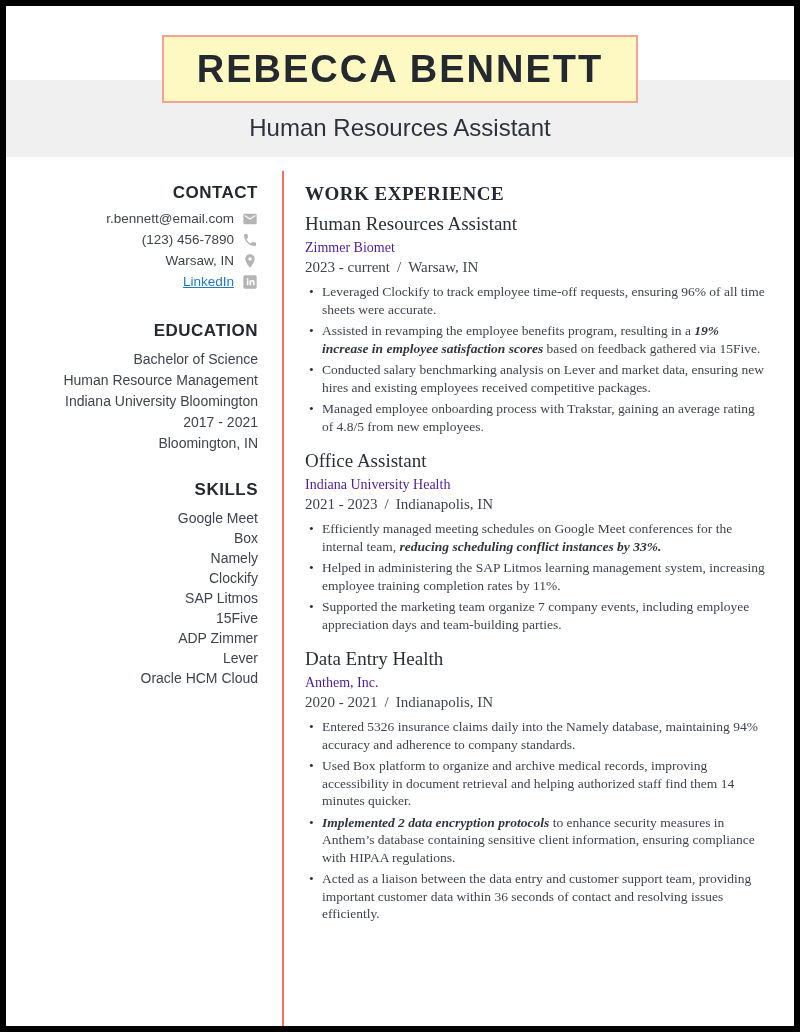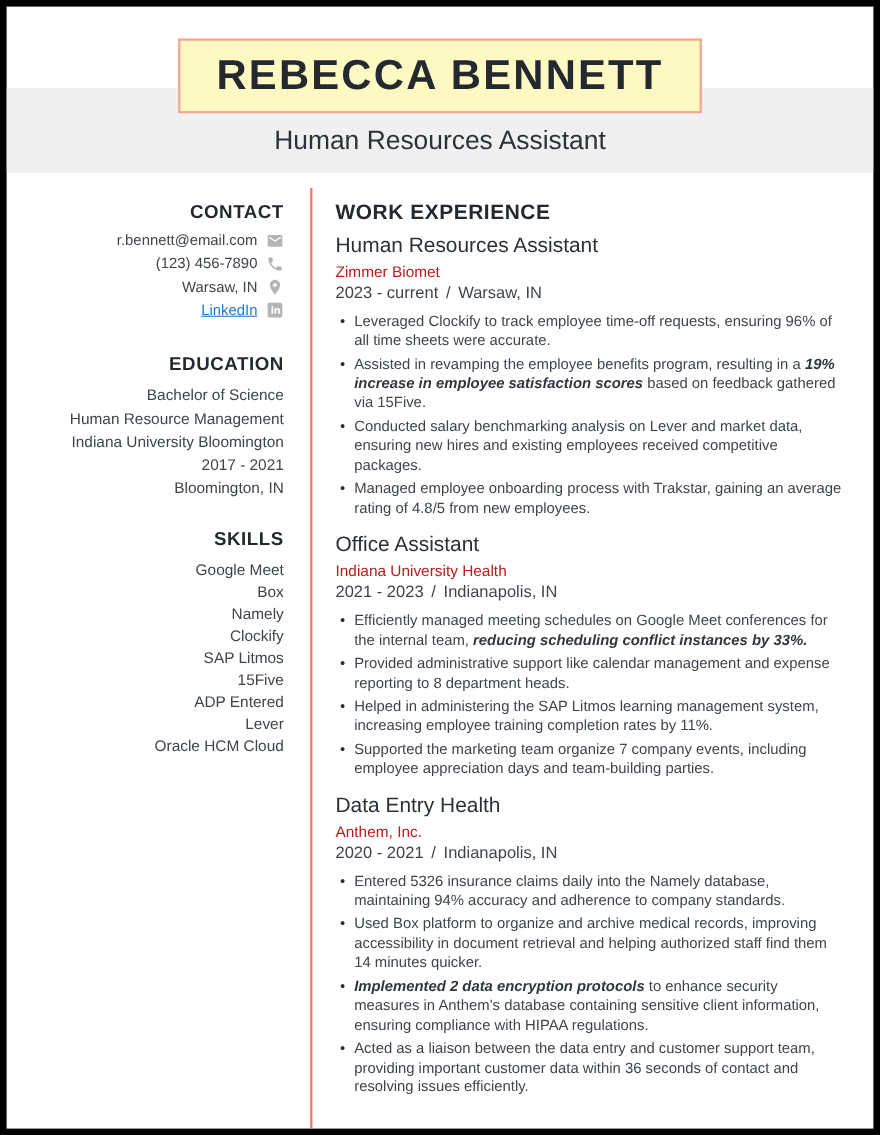--- a/index.html
+++ b/index.html
@@ -22,38 +22,38 @@
   }
   .name { font-size:38px; font-weight:600; letter-spacing:2px; color:#24282f; white-space:nowrap; }
   .subtitle {
     position:absolute; top:108px; left:0; width:100%; z-index:2;
     text-align:center; font-size:24px; font-weight:400; color:#2d323a;
   }
   
   .columns { display:flex; height:869px; padding-top:14px; }
   .sidebar { flex:0 0 252px; width:252px; text-align:right; padding-left:18px; }
   .divider { flex:0 0 2px; background:#f6705f; margin-left:24px; }
-  .main { flex:1; padding:0 26px 13px 21px; }
+  .main { flex:1; padding:0 26px 13px 21px;font-family:Liberation Serif, serif; }
 
   
   .side-title { font-size:17px; font-weight:700; letter-spacing:.5px; color:#24282f; margin:12px 0 8px; }
   .mt { margin-top:26px; }
   .contact-row { display:flex; justify-content:flex-end; gap:8px; height:21px; font-size:13.5px; color:#3f444c; }
   .icon-wrap { display:inline-flex; width:16px; height:16px; }
   .icon-wrap svg { width:16px; height:16px; fill:#b4b4b4; }
   .link { color:#2079c7; text-decoration:underline; cursor:pointer; }
   .edu-line { font-size:14px; line-height:21px; color:#3f444c; }
   .skills-list { list-style:none; }
   .skill-item { font-size:14px; line-height:20px; color:#3f444c; }
 
   
   .main-title { font-size:19px; font-weight:700; letter-spacing:.5px; color:#24282f; margin:12px 0 0; }
   .job-title { font-size:19px; font-weight:400; color:#2b3038; line-height:24px; margin:14px 0 2px; }
   .job:first-child .job-title { margin-top:7px; }
-  .company { font-size:14px; line-height:19px; color:#b91c1c; }
+  .company { font-size:14px; line-height:19px; color:#4c1d95; }
   .dates-line { font-size:15px; line-height:20px; color:#3f444c; }
   .dates-sep { margin:0 7px; }
   .bullets { list-style:none; margin-top:6px; }
   .bullets li { position:relative; padding-left:17px; font-size:13.5px; line-height:17.5px; color:#3f444c; margin-bottom:4px; }
   .bullets li::before { content:"•"; position:absolute; left:4px; color:#2b3038; }
   .emph { font-weight:700; font-style:italic; color:#31363d; }
 </style>
 </head>
 <body>
 
@@ -114,21 +114,21 @@
       </div>
 
     <h2 class="side-title mt">SKILLS</h2>
     <ul class="skills-list">
         <li class="skill-item">Google Meet</li>
         <li class="skill-item">Box</li>
         <li class="skill-item">Namely</li>
         <li class="skill-item">Clockify</li>
         <li class="skill-item">SAP Litmos</li>
         <li class="skill-item">15Five</li>
-        <li class="skill-item">ADP Entered</li>
+        <li class="skill-item">ADP Zimmer</li>
         <li class="skill-item">Lever</li>
         <li class="skill-item">Oracle HCM Cloud</li>
       </ul>
   </aside>
 
   <div class="divider"></div>
 
   <main class="main">
     <h2 class="main-title">WORK EXPERIENCE</h2>
     <div>
@@ -142,21 +142,20 @@
             <li><span>Conducted salary benchmarking analysis on Lever and market data, ensuring new hires and existing employees received competitive packages.</span></li>
             <li><span>Managed employee onboarding process with Trakstar, gaining an average rating of 4.8/5 from new employees.</span></li>
           </ul>
         </section>
         <section class="job">
           <h3 class="job-title">Office Assistant</h3>
           <div class="company">Indiana University Health</div>
           <div class="dates-line"><span>2021 - 2023</span><span class="dates-sep">/</span><span>Indianapolis, IN</span></div>
           <ul class="bullets">
             <li><span>Efficiently managed meeting schedules on Google Meet conferences for the internal team, </span><span class="emph">reducing scheduling conflict instances by 33%.</span></li>
-            <li><span>Provided administrative support like calendar management and expense reporting to 8 department heads.</span></li>
             <li><span>Helped in administering the SAP Litmos learning management system, increasing employee training completion rates by 11%.</span></li>
             <li><span>Supported the marketing team organize 7 company events, including employee appreciation days and team-building parties.</span></li>
           </ul>
         </section>
         <section class="job">
           <h3 class="job-title">Data Entry Health</h3>
           <div class="company">Anthem, Inc.</div>
           <div class="dates-line"><span>2020 - 2021</span><span class="dates-sep">/</span><span>Indianapolis, IN</span></div>
           <ul class="bullets">
             <li><span>Entered 5326 insurance claims daily into the Namely database, maintaining 94% accuracy and adherence to company standards.</span></li>

